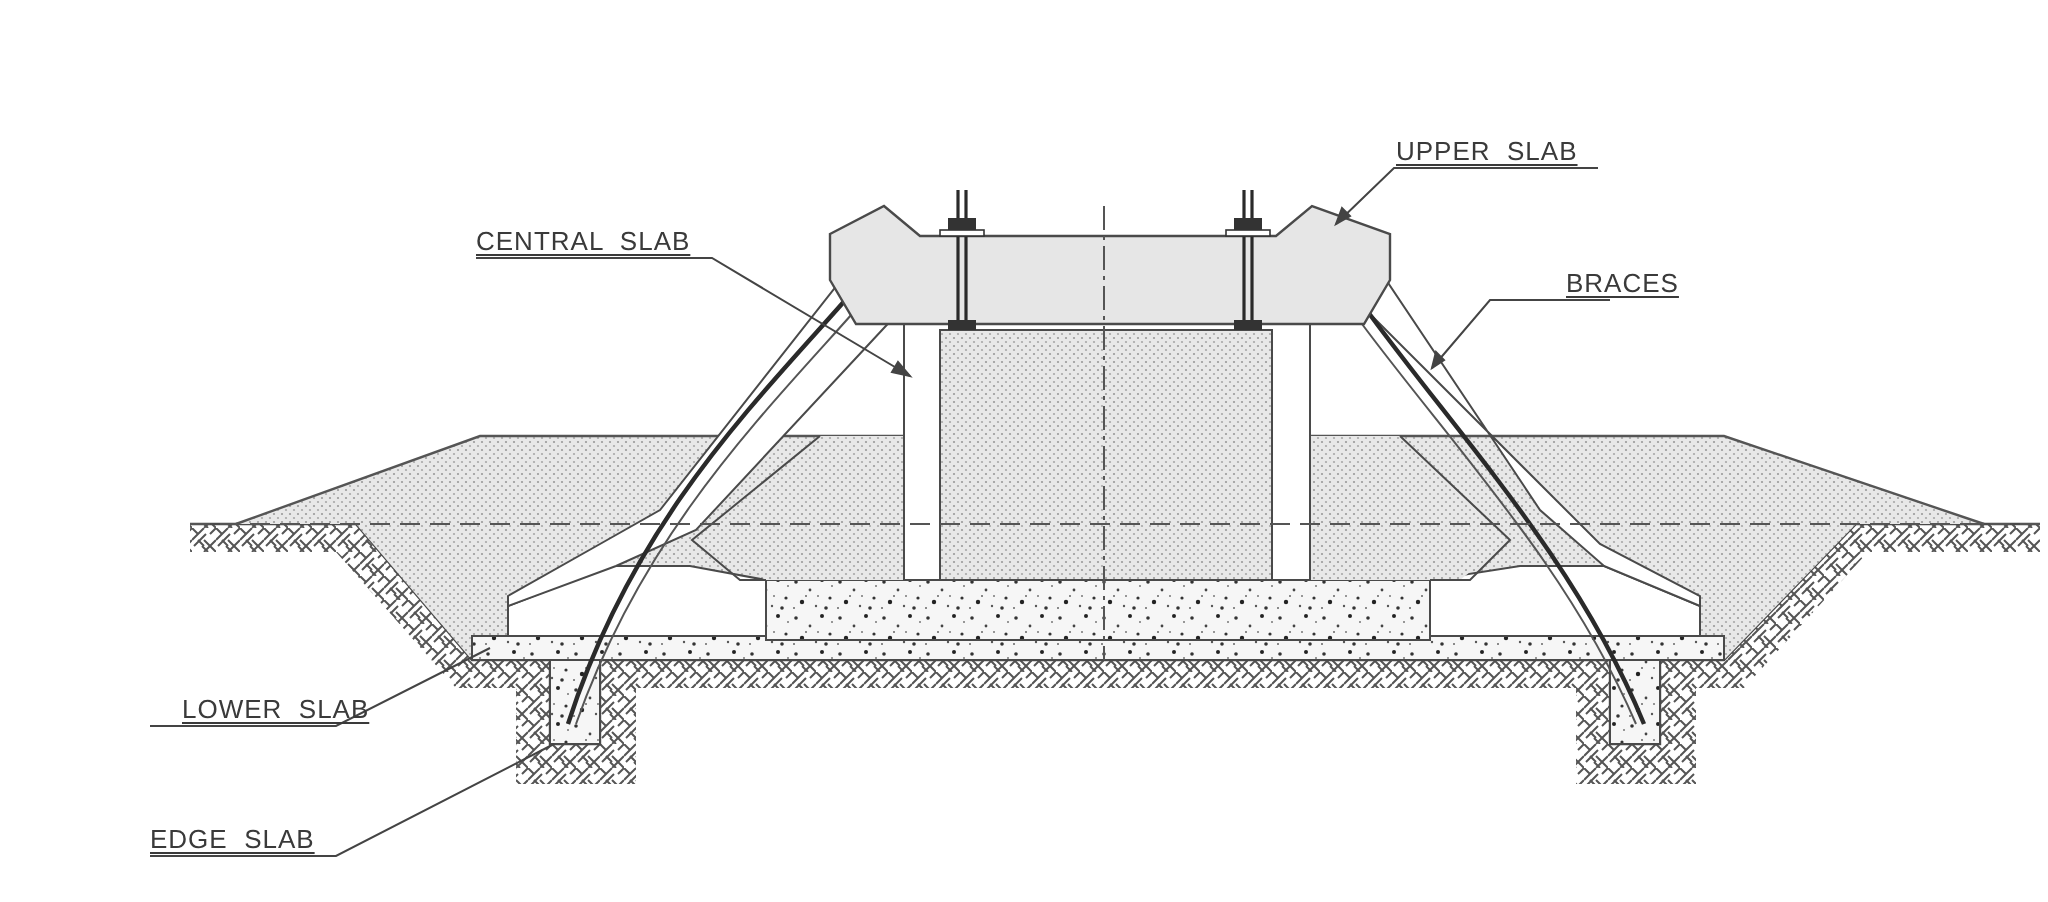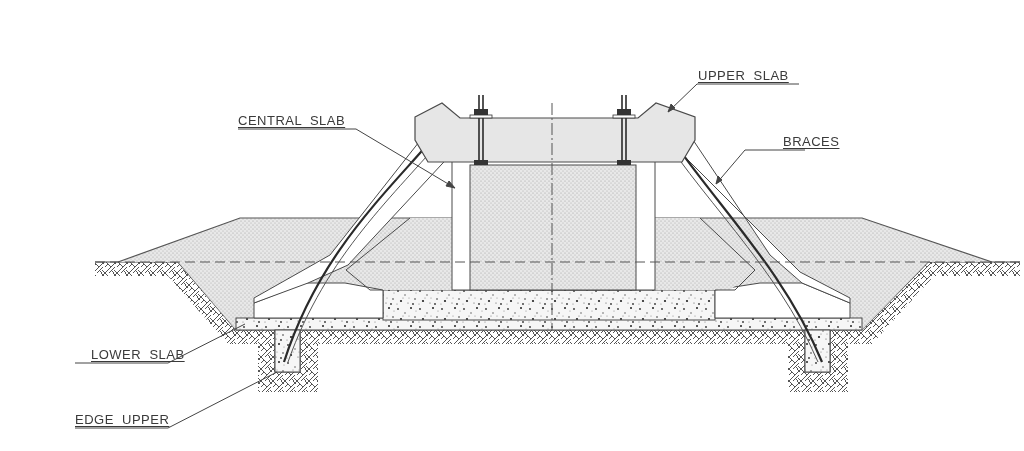--- a/index.html
+++ b/index.html
@@ -150,14 +150,14 @@
 
     <polyline points="75,428 168,428 277,372"></polyline>
   </g>
 </svg>
 
   
   <div class="label" style="left:238px; top:114px;">CENTRAL  SLAB</div>
   <div class="label" style="left:698px; top:69px;">UPPER  SLAB</div>
   <div class="label" style="left:767px; top:135px;margin-left:16px;">BRACES</div>
   <div class="label" style="left:91px; top:348px;">LOWER  SLAB</div>
-  <div class="label" style="left:75px; top:413px;">EDGE  UPPER</div>
+  <div class="label" style="left:75px; top:413px;">EDGE  SLAB</div>
 </div>
 
 </body></html>

